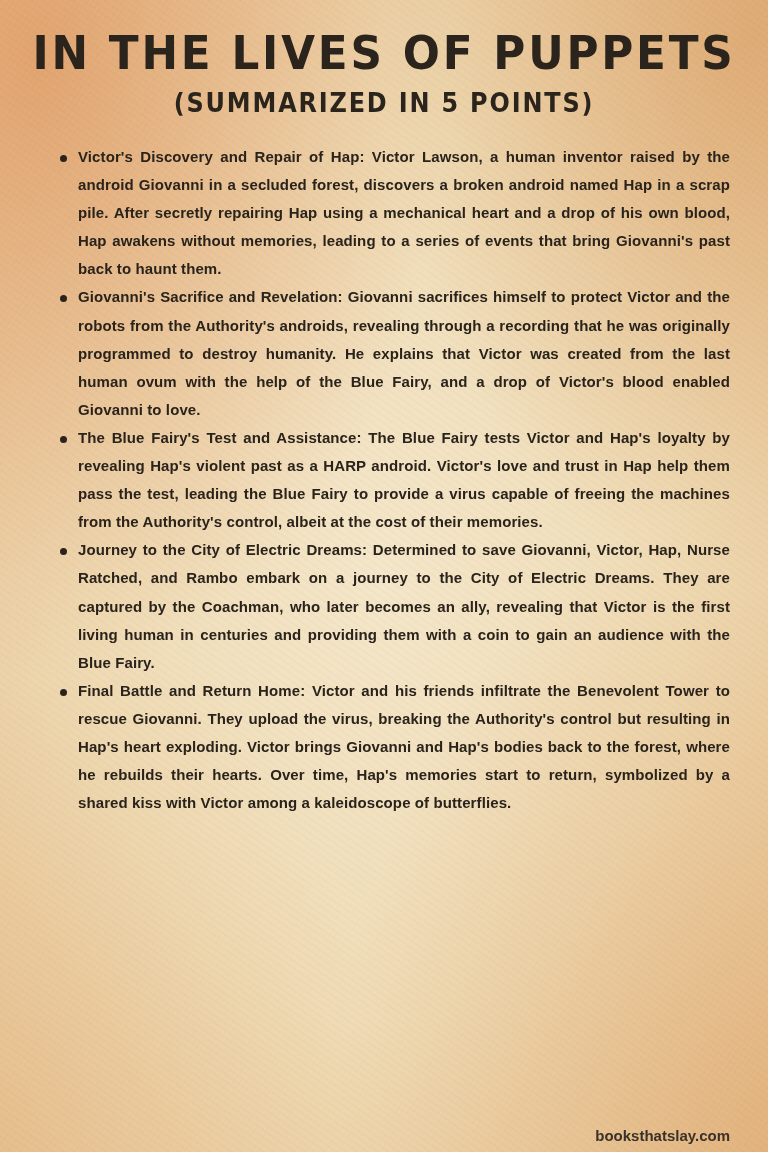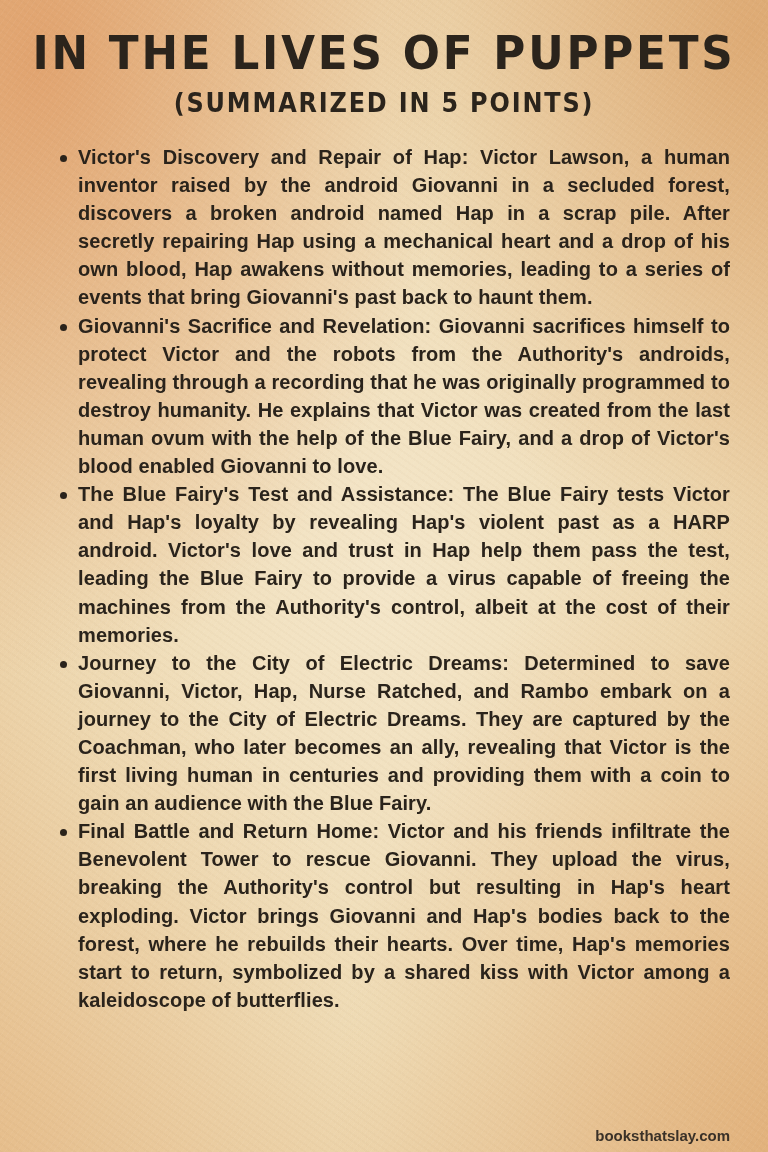--- a/index.html
+++ b/index.html
@@ -58,21 +58,21 @@
     left: 57px;
     width: 673px;
     margin: 0; padding: 0;
     list-style: none;
   }
   .point {
     position: relative;
     padding-left: 21px;
     font-family: "Liberation Sans", sans-serif;
     font-weight: bold;
-    font-size: 20px;
+    font-size: 15px;
     line-height: 28.1px;
     text-align: justify;
     color: #2a231b;
     letter-spacing: 0.1px;
   }
   .bullet {
     position: absolute;
     left: 3px; top: 12px;
     width: 7px; height: 7px;
     border-radius: 50%;

